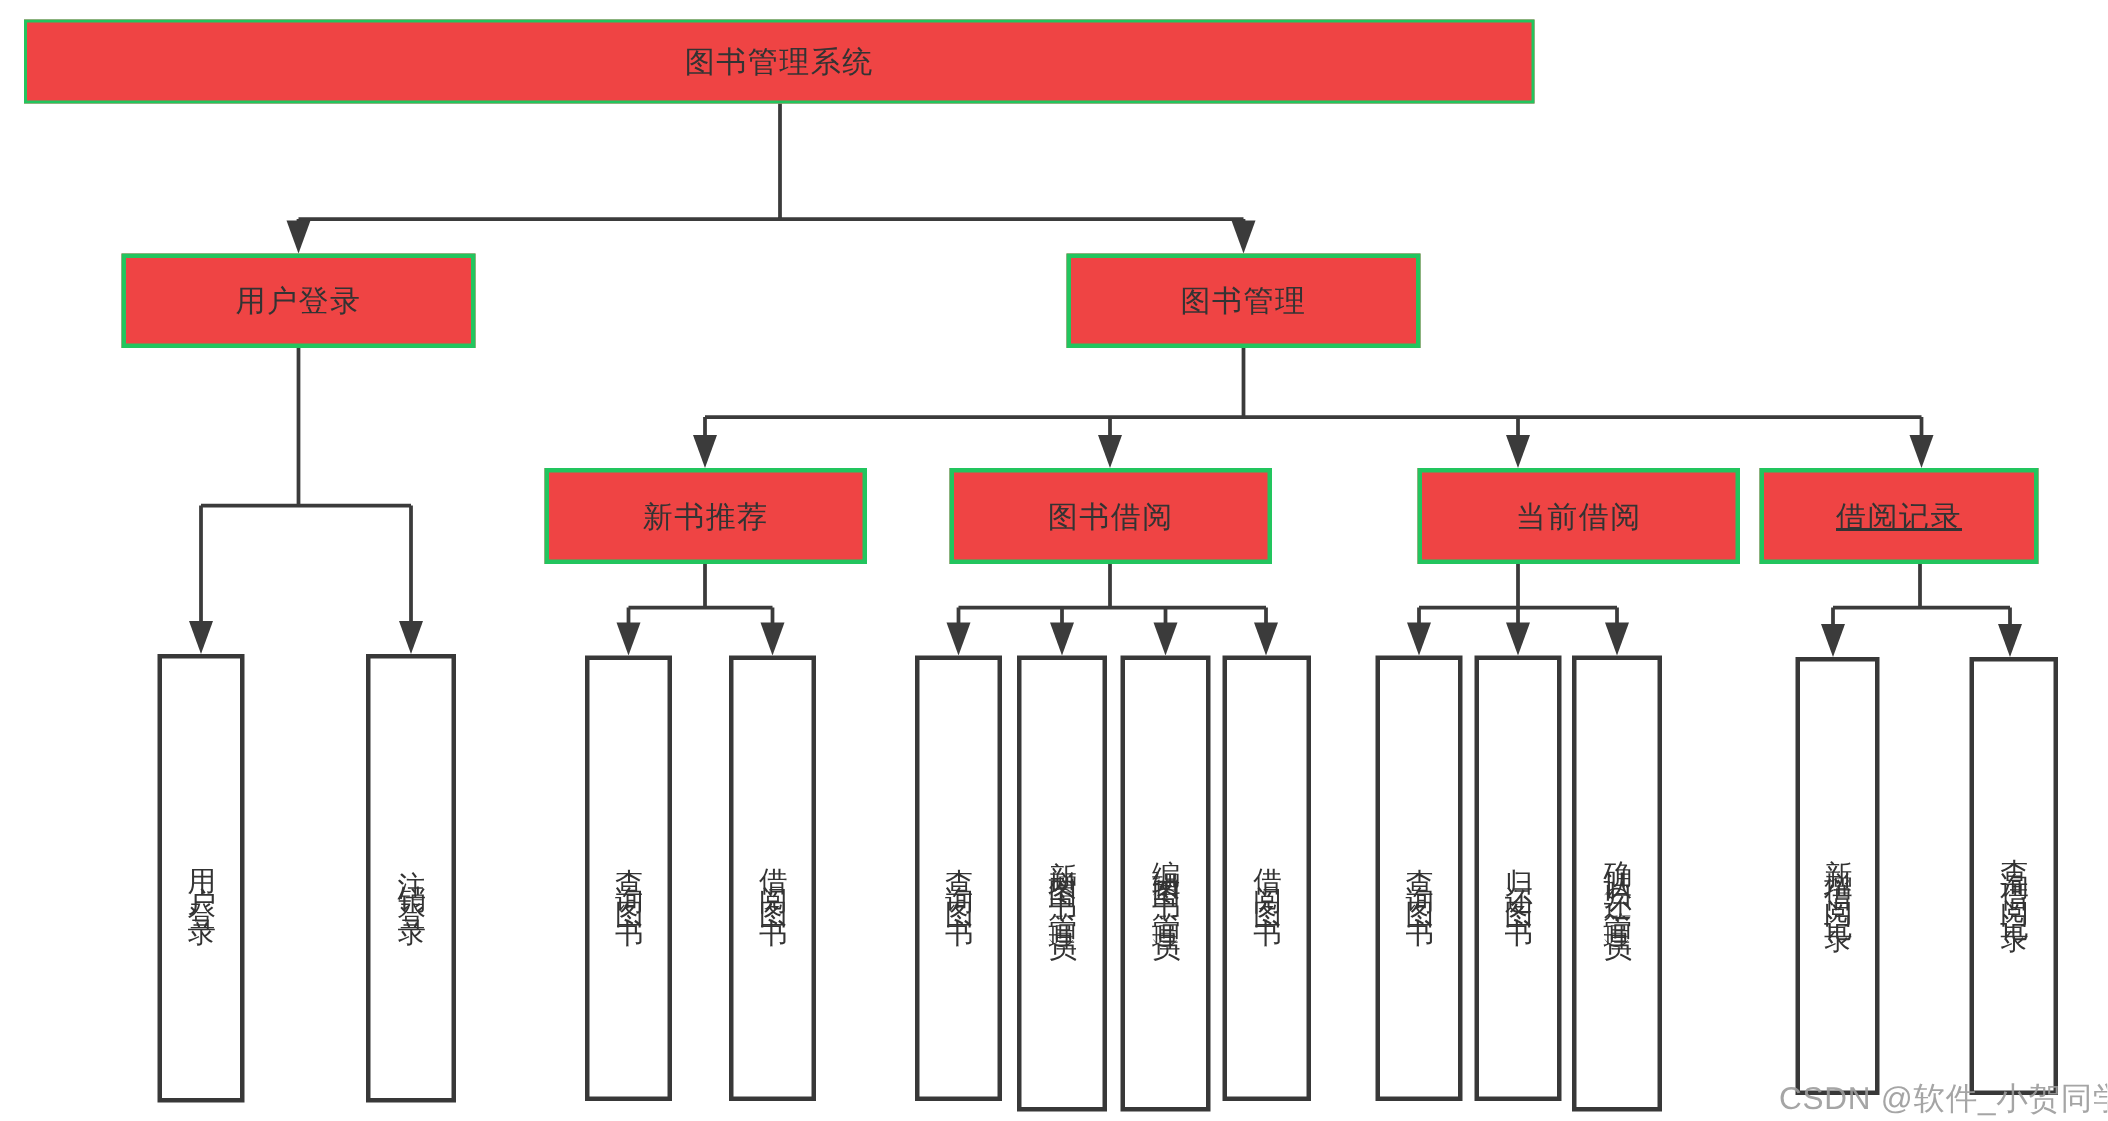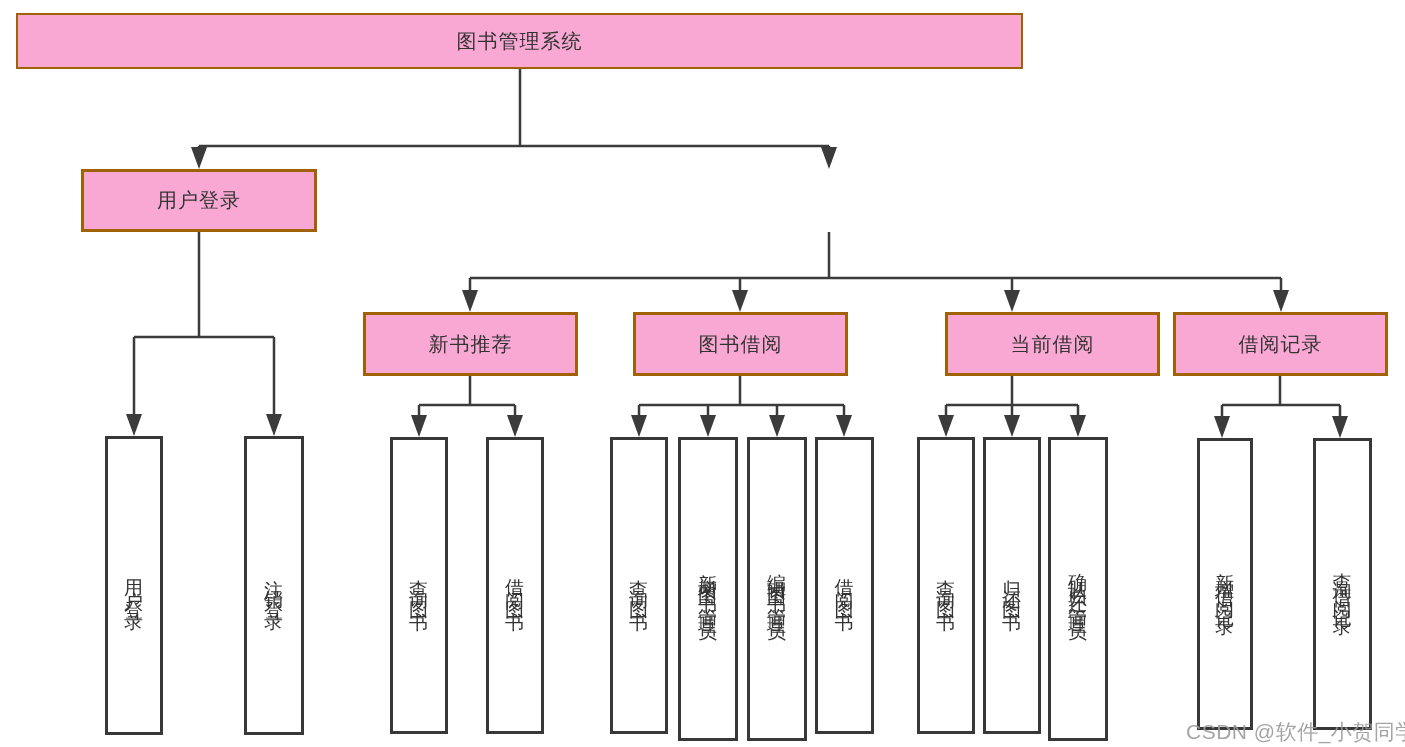--- a/index.html
+++ b/index.html
@@ -20,37 +20,37 @@
     position: absolute;
     left: 0;
     top: 0;
     pointer-events: none;
   }
   .hbox {
     position: absolute;
     display: flex;
     align-items: center;
     justify-content: center;
-    border: 3px solid #a16207;
-    background: #f9a8d4;
+    border: 3px solid #22c55e;
+    background: #ef4444;
     font-size: 20px;
     letter-spacing: 1px;
     box-sizing: border-box;
     white-space: nowrap;
   }
   .root {
     left: 16px;  top: 13px;  width: 1007px; height: 56px;
     border-width: 2px;
   }
   .n-user    { left: 81px;   top: 169px; width: 236px; height: 63px; }
   .n-book    { left: 711px;  top: 169px; width: 236px; height: 63px; }
   .n-l3-0    { left: 363px;  top: 312px; width: 215px; height: 64px; }
   .n-l3-1    { left: 633px;  top: 312px; width: 215px; height: 64px; }
   .n-l3-2    { left: 905px;  top: 312px; width: 215px; height: 64px; margin-left: 40px; }
-  .n-l3-3    { left: 1173px; top: 312px; width: 215px; height: 64px; }
+  .n-l3-3    { left: 1173px; top: 312px; width: 186px; height: 64px; text-decoration: underline; }
   .vbox {
     position: absolute;
     display: flex;
     align-items: center;
     justify-content: center;
     border: 3px solid #383838;
     background: #ffffff;
     font-size: 19px;
     box-sizing: border-box;
     writing-mode: vertical-rl;
@@ -116,20 +116,21 @@
       <polygon points="1004,415 1020,415 1012,437"></polygon>
       <polygon points="1070,415 1086,415 1078,437"></polygon>
       <polygon points="1214,416 1230,416 1222,438"></polygon>
       <polygon points="1332,416 1348,416 1340,438"></polygon>
     </g>
   </svg>
 
   <div class="hbox root">图书管理系统</div>
 
   <div class="hbox n-user">用户登录</div>
+  <div class="hbox n-book">图书管理</div>
 
   <div class="hbox n-l3-0">新书推荐</div>
   <div class="hbox n-l3-1">图书借阅</div>
   <div class="hbox n-l3-2">当前借阅</div>
   <div class="hbox n-l3-3">借阅记录</div>
 
   <div class="vbox leaf-g1a">用户登录</div>
   <div class="vbox leaf-g1b">注销登录</div>
 
   <div class="vbox leaf-g2a">查询图书</div>

